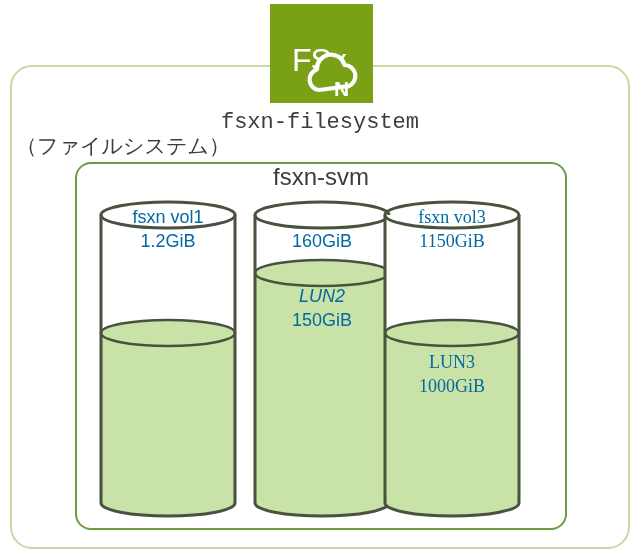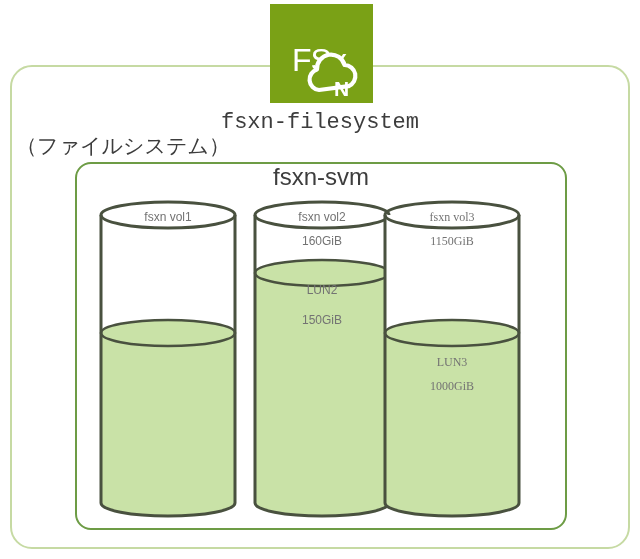--- a/index.html
+++ b/index.html
@@ -30,26 +30,26 @@
   .cyl-pos2{left:252px;}
   .cyl-pos3{left:382px;font-family:Liberation Serif, serif;}
   .cyl svg{position:absolute;left:0;top:0;width:140px;height:324px;display:block;}
   .cyl-body-bg{fill:#ffffff;stroke:none;}
   .cyl-fill{fill:#c9e2a7;stroke:none;}
   .cyl-fill-top{fill:#c9e2a7;stroke:#49513f;stroke-width:2.6;}
   .cyl-outline{fill:none;stroke:#49513f;stroke-width:3;}
   .cyl-top-ellipse{fill:none;stroke:#49513f;stroke-width:3;}
 
   .cyl .label{position:absolute;left:0;width:140px;text-align:center;
-    font-size:12px;line-height:24px;color:#737373;}
+    font-size:18px;line-height:24px;color:#0369a1;}
   .vol-name{top:8px;}
   .vol-size{top:32px;}
   .lun-name-low{top:153px;}
   .lun-size-low{top:177px;}
-  .lun-name-high{top:81px;}
+  .lun-name-high{top:87px;font-style:italic;}
   .lun-size-high{top:111px;}
 
   .icon-text{font-family:"Liberation Sans","DejaVu Sans",sans-serif;fill:#ffffff;}
 </style>
 </head>
 <body>
 
 <div class="canvas">
 
   <div class="outer-box"></div>
@@ -70,31 +70,31 @@
 
   <div class="cyl cyl-pos1">
     <svg viewBox="0 0 140 324" xmlns="http://www.w3.org/2000/svg">
       <path class="cyl-body-bg" d="M3,18 V306 a67,13 0 0 0 134,0 V18"></path>
       <path class="cyl-fill" d="M3,136 V306 a67,13 0 0 0 134,0 V136 a67,13 0 0 0 -134,0 Z"></path>
       <ellipse class="cyl-fill-top" cx="70" cy="136" rx="67" ry="13"></ellipse>
       <path class="cyl-outline" d="M3,18 V306 a67,13 0 0 0 134,0 V18"></path>
       <ellipse class="cyl-top-ellipse" cx="70" cy="18" rx="67" ry="13"></ellipse>
     </svg>
     <div class="label vol-name">fsxn vol1</div>
+    <div class="label vol-size">1.2GiB</div>
   </div>
 
   <div class="cyl cyl-pos2">
     <svg viewBox="0 0 140 324" xmlns="http://www.w3.org/2000/svg">
       <path class="cyl-body-bg" d="M3,18 V306 a67,13 0 0 0 134,0 V18"></path>
       <path class="cyl-fill" d="M3,76 V306 a67,13 0 0 0 134,0 V76 a67,13 0 0 0 -134,0 Z"></path>
       <ellipse class="cyl-fill-top" cx="70" cy="76" rx="67" ry="13"></ellipse>
       <path class="cyl-outline" d="M3,18 V306 a67,13 0 0 0 134,0 V18"></path>
       <ellipse class="cyl-top-ellipse" cx="70" cy="18" rx="67" ry="13"></ellipse>
     </svg>
-    <div class="label vol-name">fsxn vol2</div>
     <div class="label vol-size">160GiB</div>
     <div class="label lun-name-high">LUN2</div>
     <div class="label lun-size-high">150GiB</div>
   </div>
 
   <div class="cyl cyl-pos3">
     <svg viewBox="0 0 140 324" xmlns="http://www.w3.org/2000/svg">
       <path class="cyl-body-bg" d="M3,18 V306 a67,13 0 0 0 134,0 V18"></path>
       <path class="cyl-fill" d="M3,136 V306 a67,13 0 0 0 134,0 V136 a67,13 0 0 0 -134,0 Z"></path>
       <ellipse class="cyl-fill-top" cx="70" cy="136" rx="67" ry="13"></ellipse>

